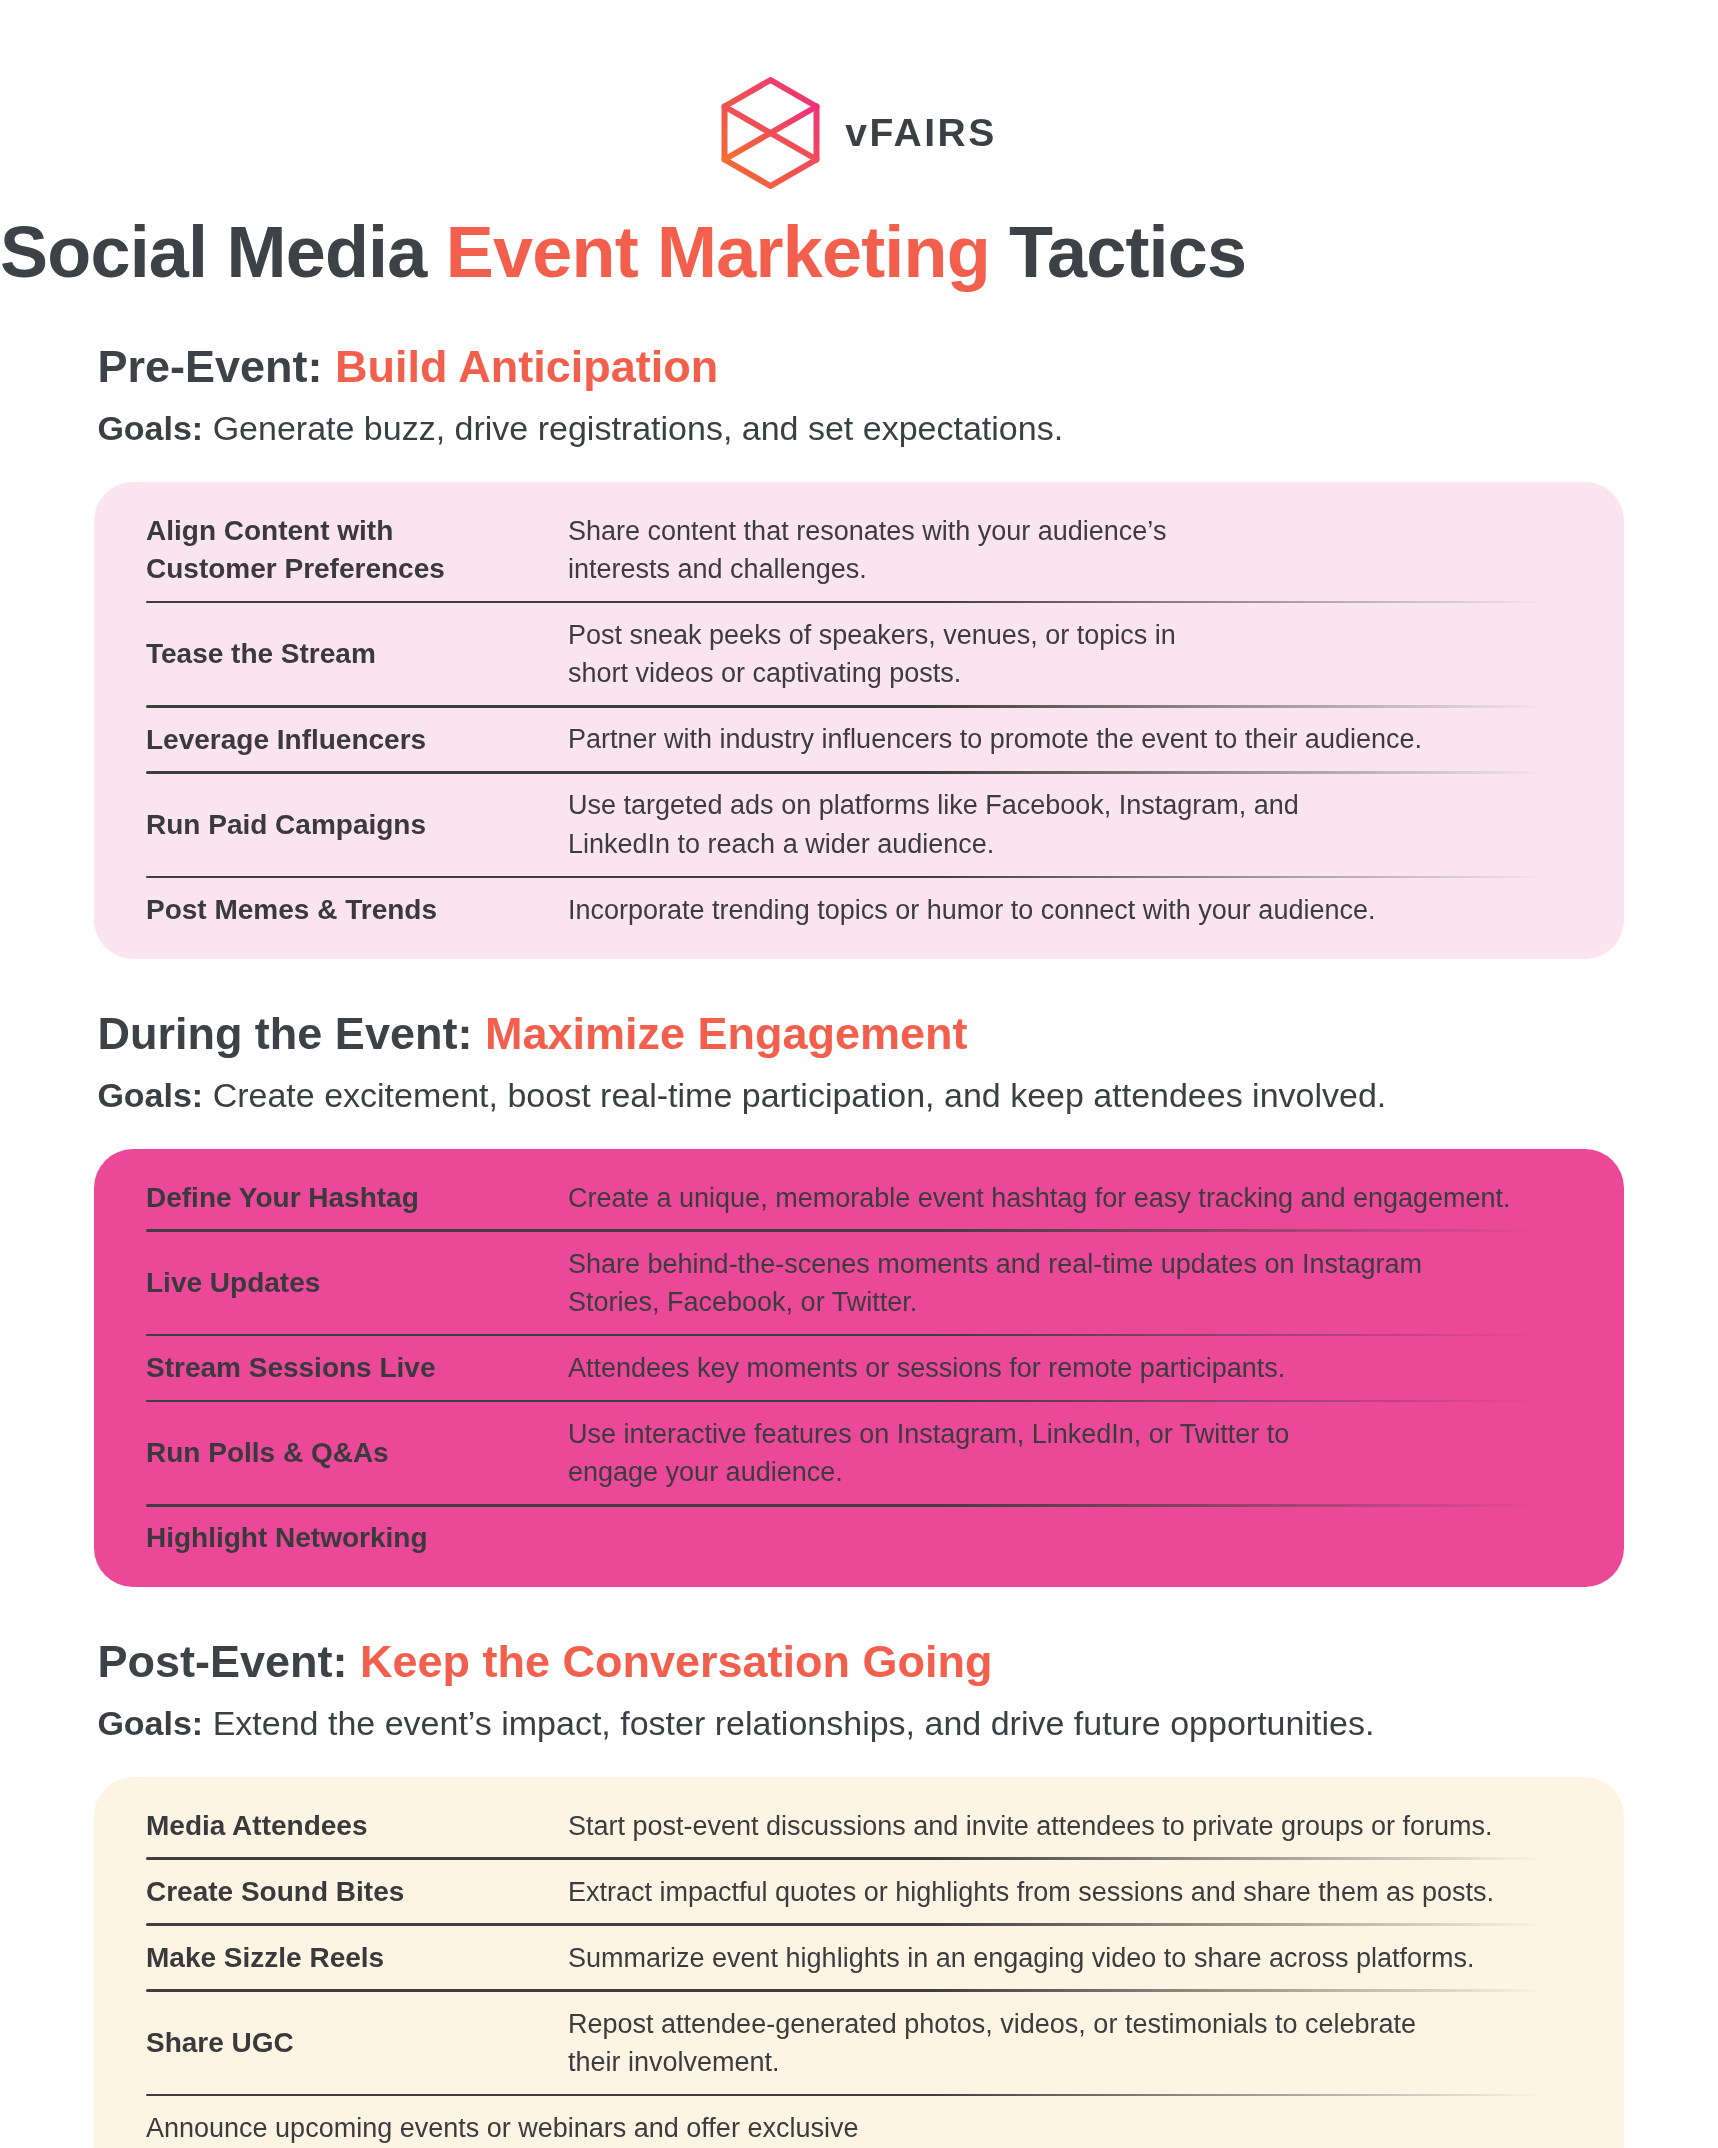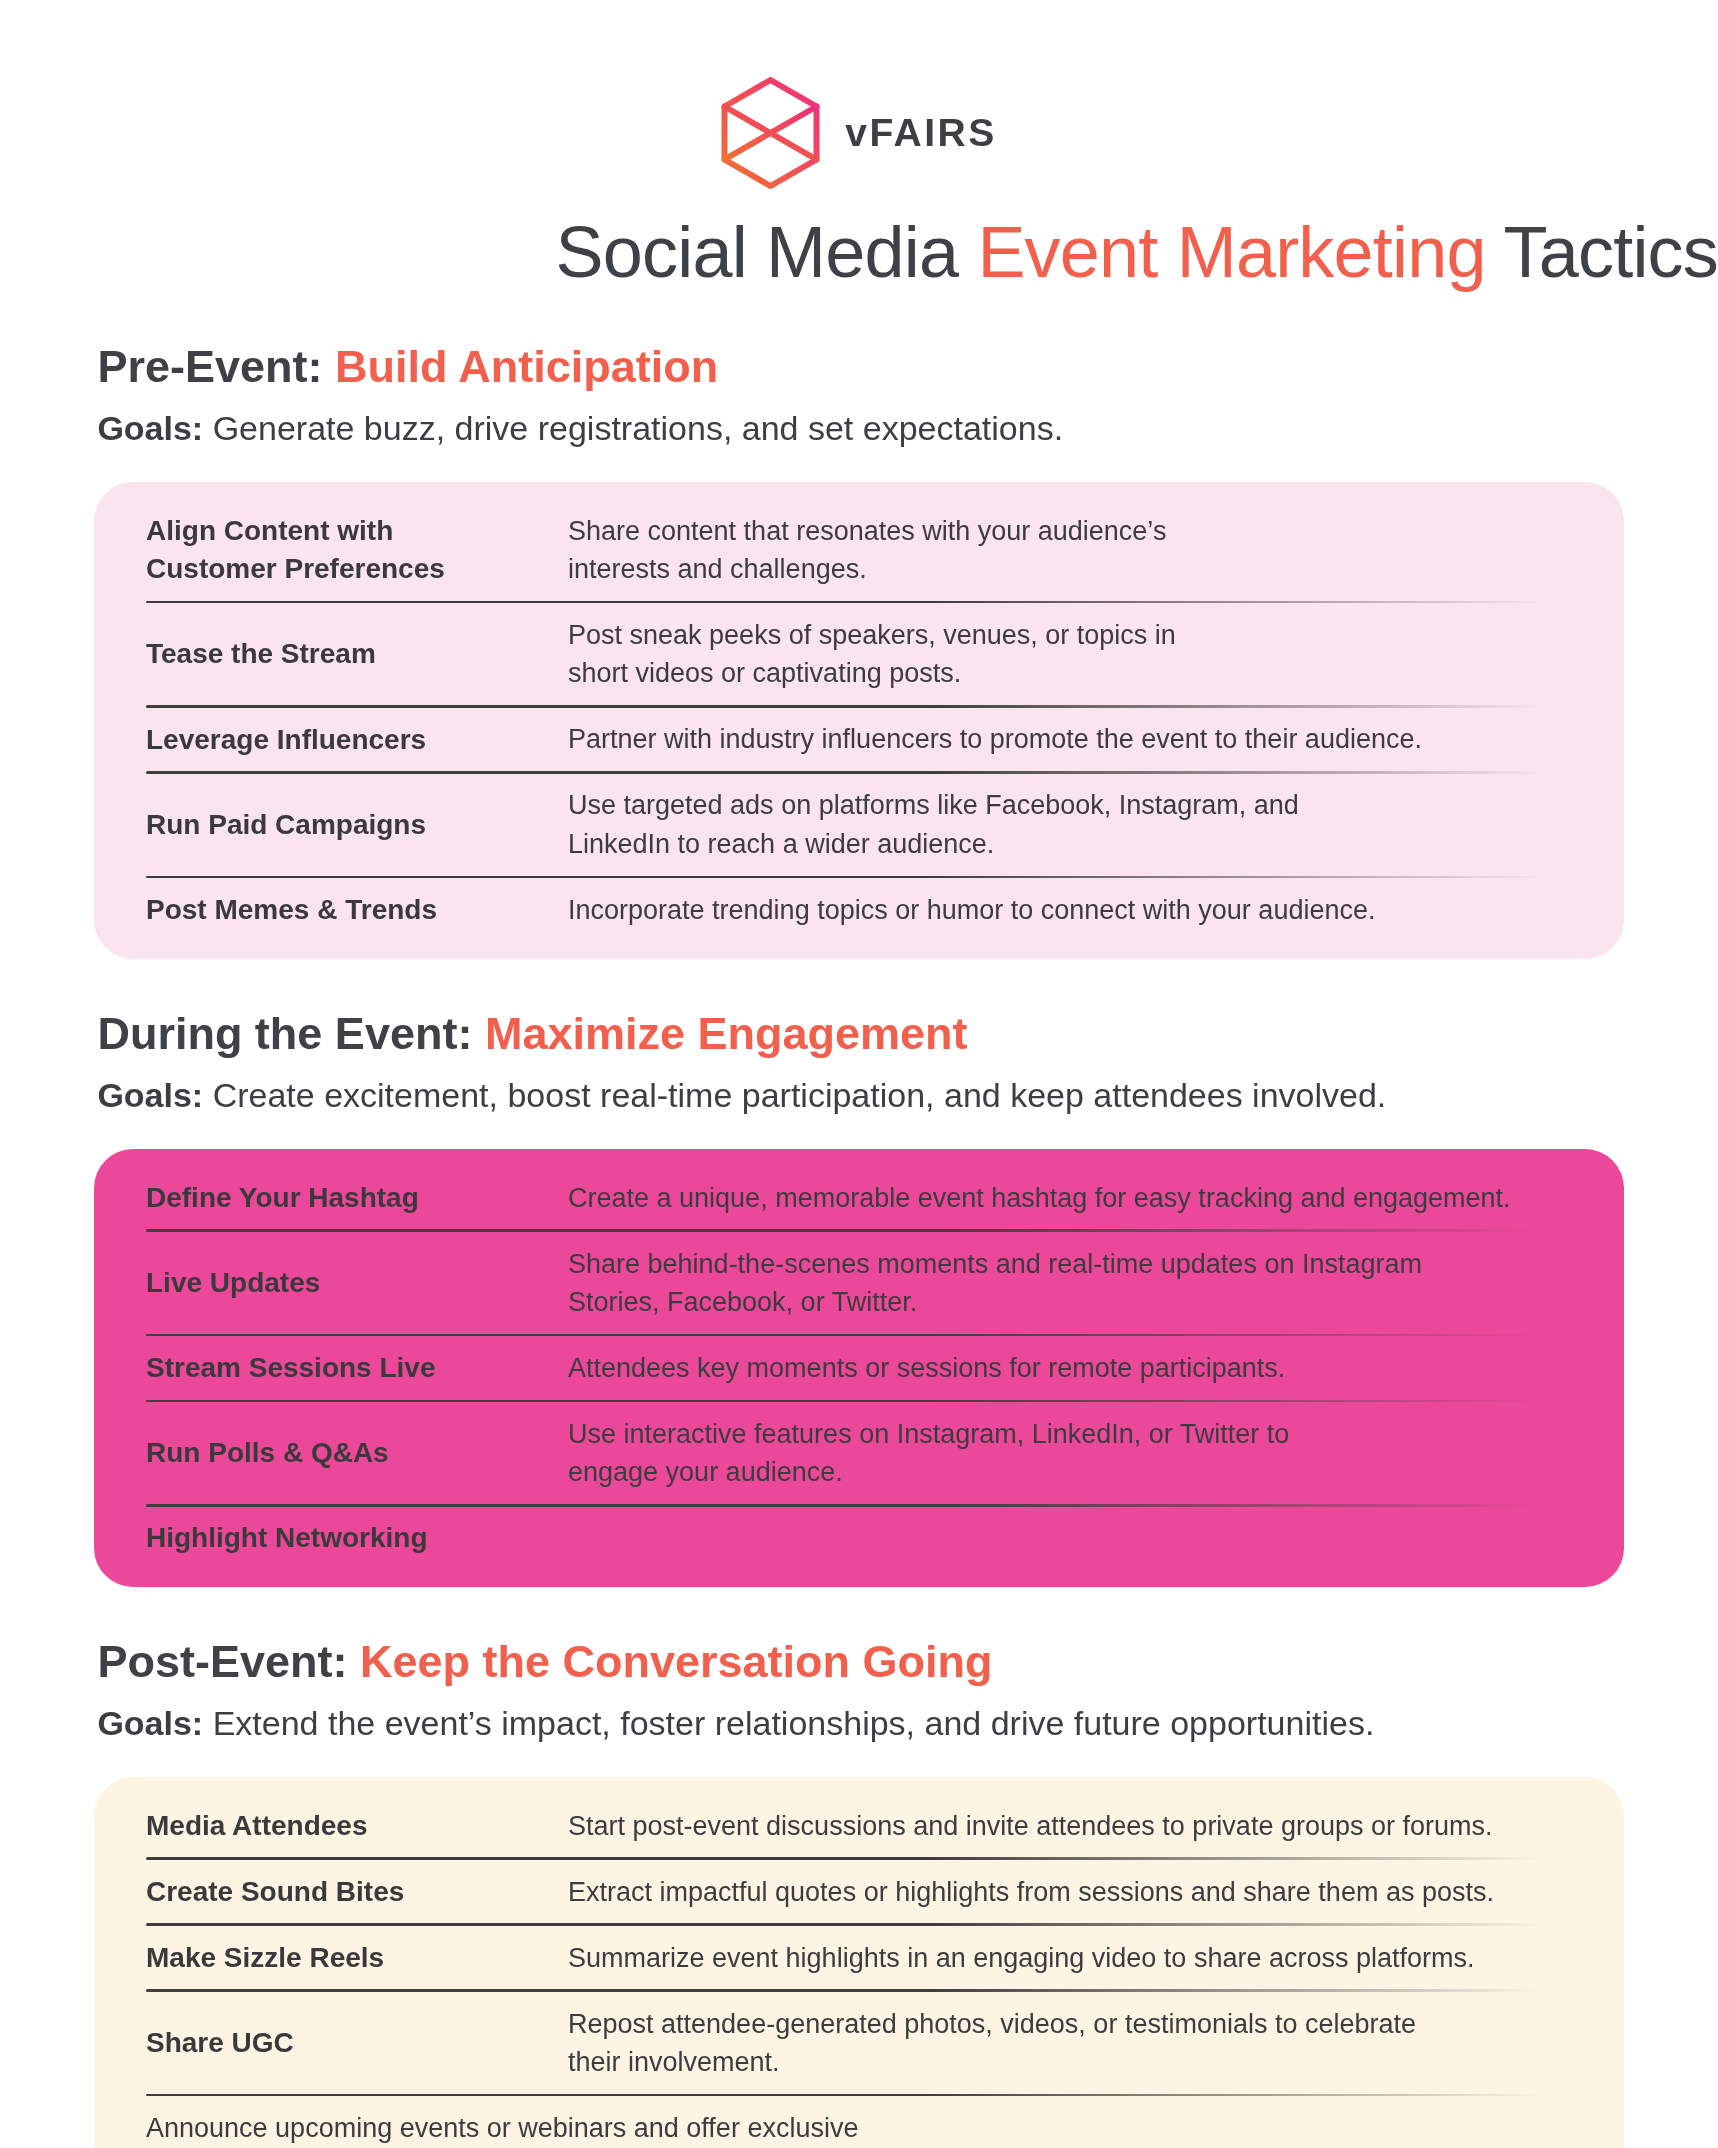--- a/index.html
+++ b/index.html
@@ -27,23 +27,23 @@
   .logo-icon svg { display: block; }
   .brand-text {
     font-size: 39px;
     font-weight: 800;
     letter-spacing: 2.5px;
     color: #3d4043;
   }
   
   .main-title {
     margin-top: 23.5px;
-    text-align: right;
+    text-align: left;
     font-size: 72px;
-    font-weight: 400;
+    font-weight: 700;
     letter-spacing: -0.8px;
     color: #3e4145;
     line-height: 1.1;
   }
   .accent { color: #f2604d; }
   
   .section { margin: 0 94px; }
   .section-heading {
     margin: 49px 3.4px 0 3.4px;
     font-size: 45px;

